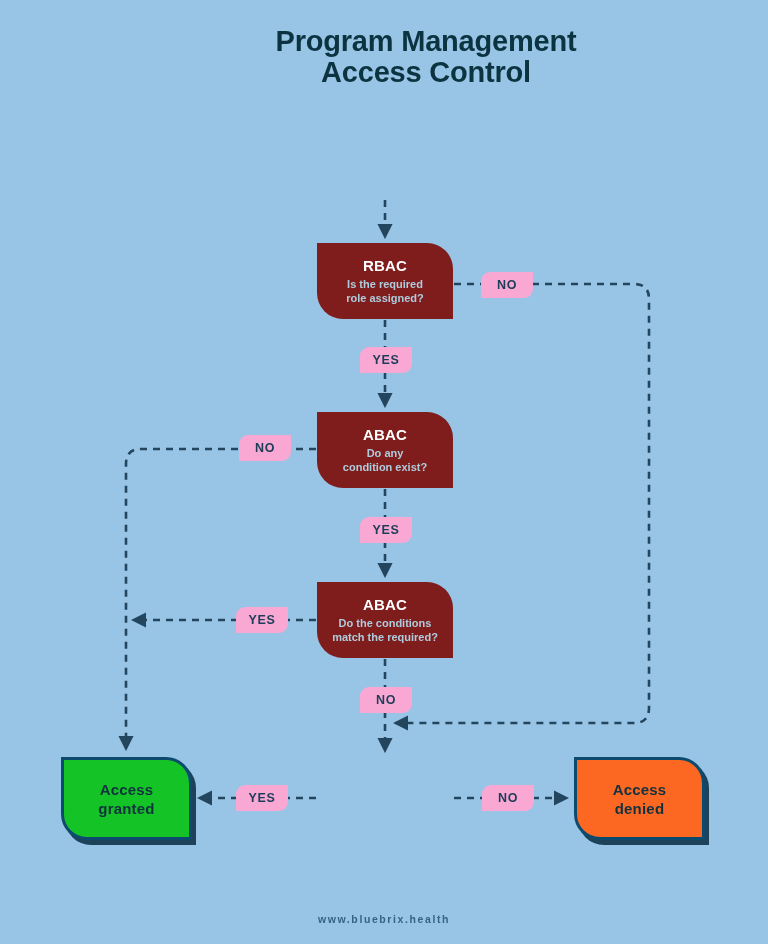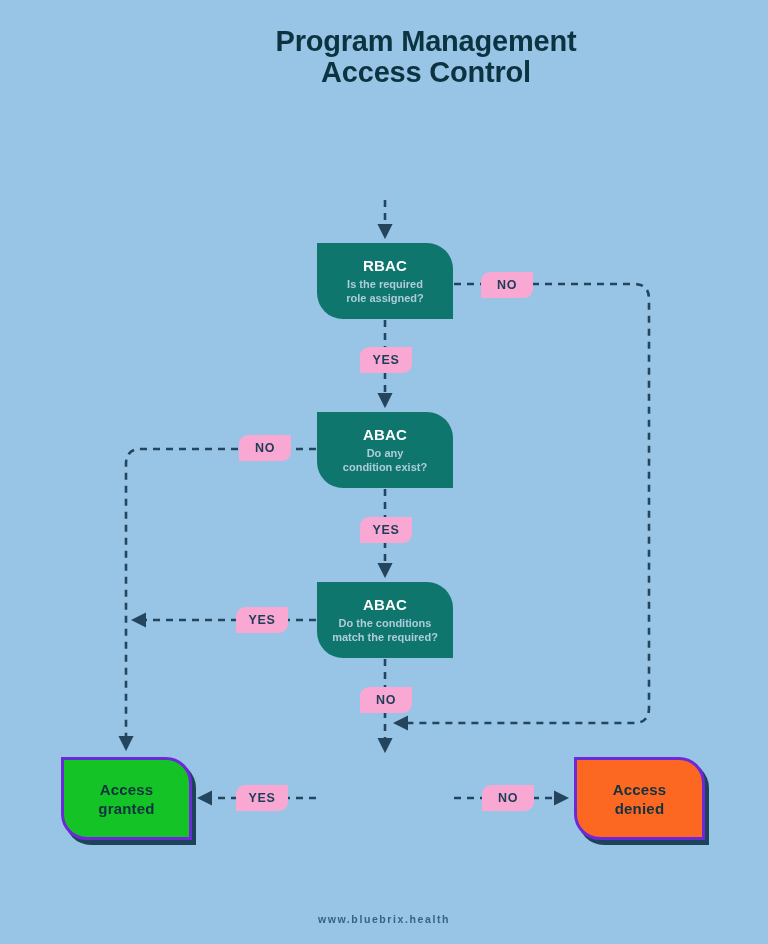--- a/index.html
+++ b/index.html
@@ -55,34 +55,34 @@
     line-height:14px;
   }
 
   .node-request{
     left:317px;top:123px;width:136px;height:76px;
     background:#f7f51f;
   }
   .node-request .hd{color:#123344;font-size:16px;}
 
   .node-dark{
-    background:#0f766e;
+    background:#7f1d1d;
     text-align:right;
   }
   .node-dark .hd{color:#ffffff;font-size:15px;margin-bottom:3px;}
   .node-dark .sub{color:#aeccdd;font-size:11px;}
 
   .node-rbac{left:317px;top:243px;width:136px;height:76px;}
   .node-abac1{left:317px;top:412px;width:136px;height:76px;}
   .node-abac2{left:317px;top:582px;width:136px;height:76px;}
   .node-acls{left:317px;top:757px;width:136px;height:83px;}
 
   
   .node-term{
-    border:3px solid #6d28d9;
+    border:3px solid #0c4a6e;
     box-shadow:4px 5px 0 0 #1d4259;
   }
   .node-term .hd{font-size:15px;line-height:19px;color:#12323f;}
   .node-granted{
     left:61px;top:757px;width:131px;height:83px;
     background:#14c426;
   }
   .node-denied{
     left:574px;top:757px;width:131px;height:83px;
     background:#fc6722;

